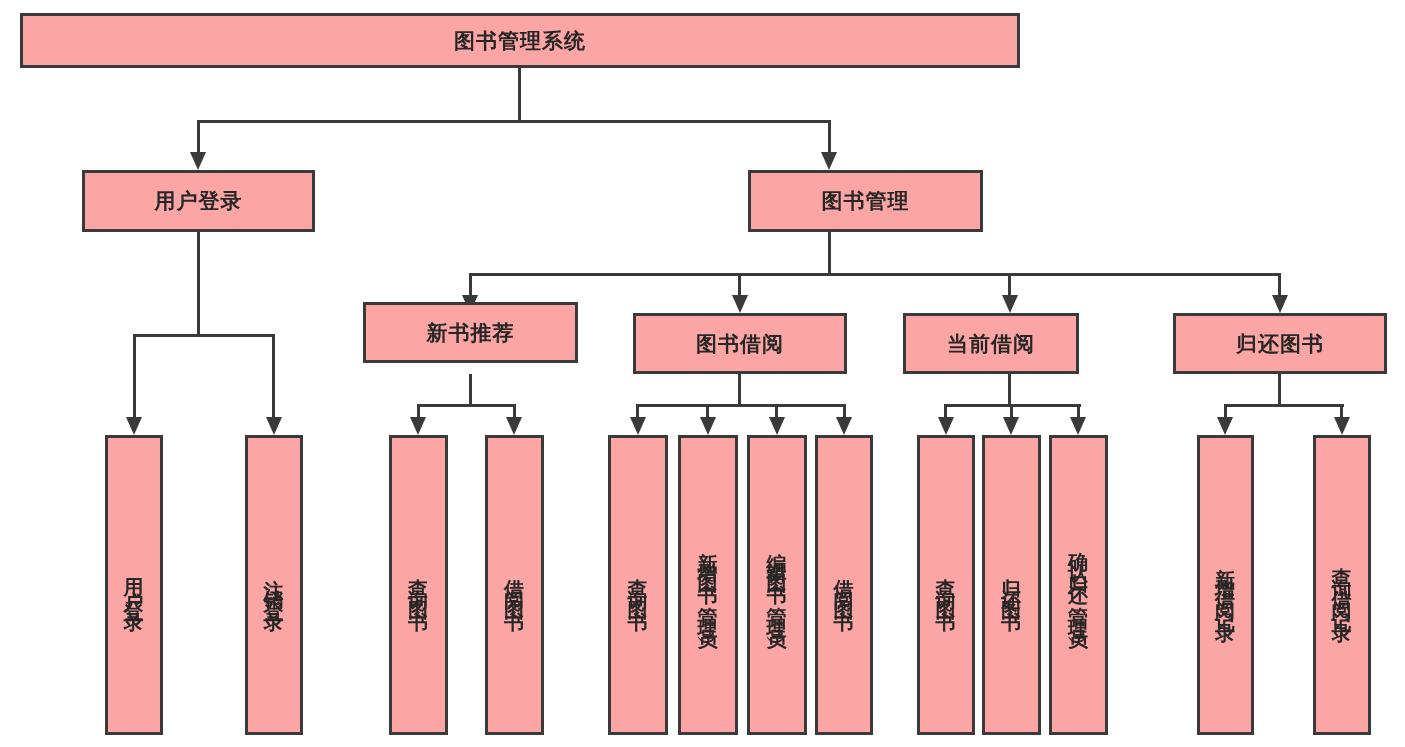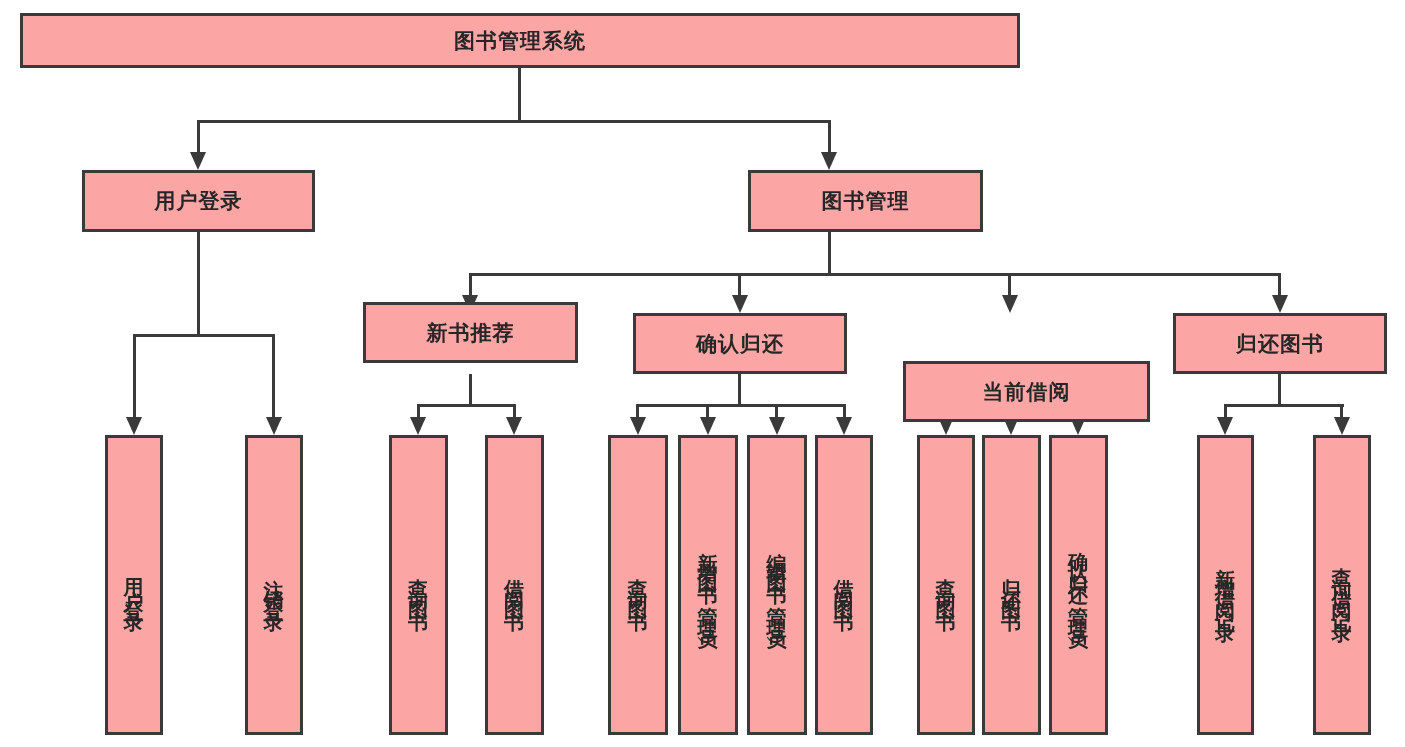--- a/index.html
+++ b/index.html
@@ -80,22 +80,22 @@
   <div class="vl" style="left:469px; top:273px; width:3px; height:26px;"></div>
   <div class="ar" style="left:462px; top:295px;"></div>
   <div class="vl" style="left:738px; top:273px; width:3px; height:26px;"></div>
   <div class="ar" style="left:732px; top:295px;"></div>
   <div class="vl" style="left:1008px; top:273px; width:3px; height:26px;"></div>
   <div class="ar" style="left:1002px; top:295px;"></div>
   <div class="vl" style="left:1278px; top:273px; width:3px; height:26px;"></div>
   <div class="ar" style="left:1272px; top:295px;"></div>
 
   <div class="box" style="left:363px; top:302px; width:215px; height:61px;">新书推荐</div>
-  <div class="box" style="left:633px; top:313px; width:214px; height:61px;">确认归还</div>
-  <div class="box" style="left:903px; top:313px; width:247px; height:61px;margin-top:48px;">当前借阅</div>
+  <div class="box" style="left:633px; top:313px; width:214px; height:61px;">图书借阅</div>
+  <div class="box" style="left:903px; top:313px; width:176px; height:61px;">当前借阅</div>
   <div class="box" style="left:1173px; top:313px; width:214px; height:61px;">归还图书</div>
 
   <div class="vl" style="left:469px; top:374px; width:3px; height:32px;"></div>
   <div class="hl" style="left:417px; top:404px; width:99px; height:3px;"></div>
   <div class="vl" style="left:417px; top:404px; width:3px; height:15px;"></div>
   <div class="ar" style="left:410px; top:417px;"></div>
   <div class="vl" style="left:513px; top:404px; width:3px; height:15px;"></div>
   <div class="ar" style="left:506px; top:417px;"></div>
 
   <div class="vl" style="left:738px; top:374px; width:3px; height:32px;"></div>

